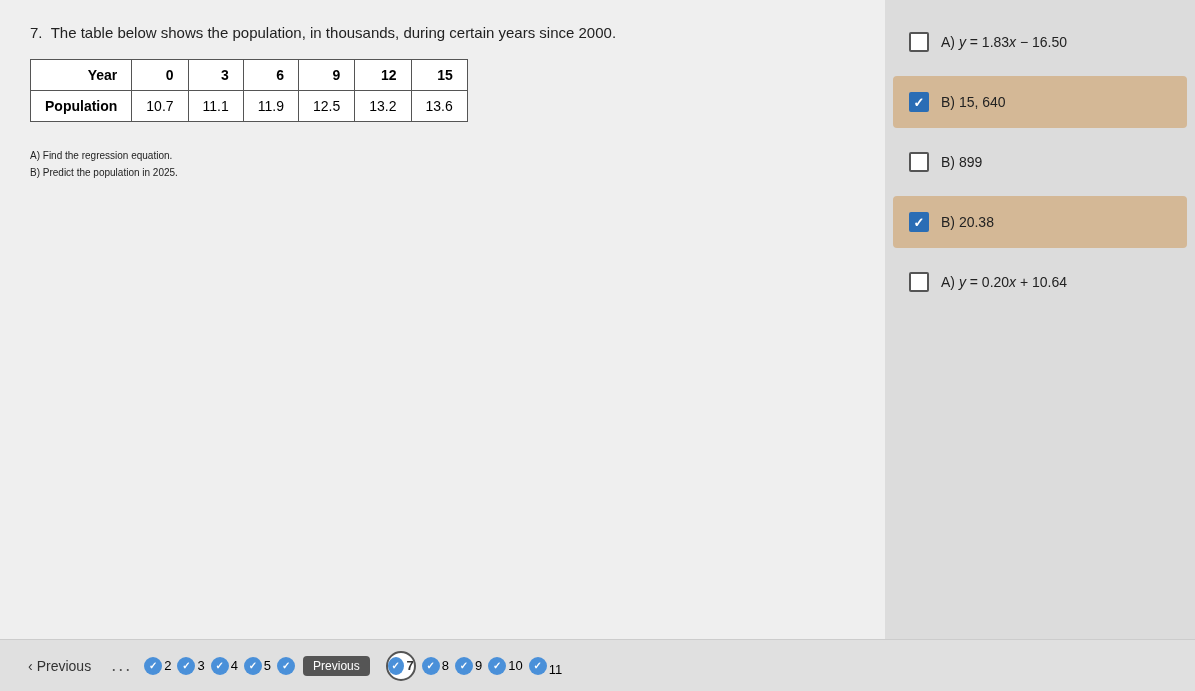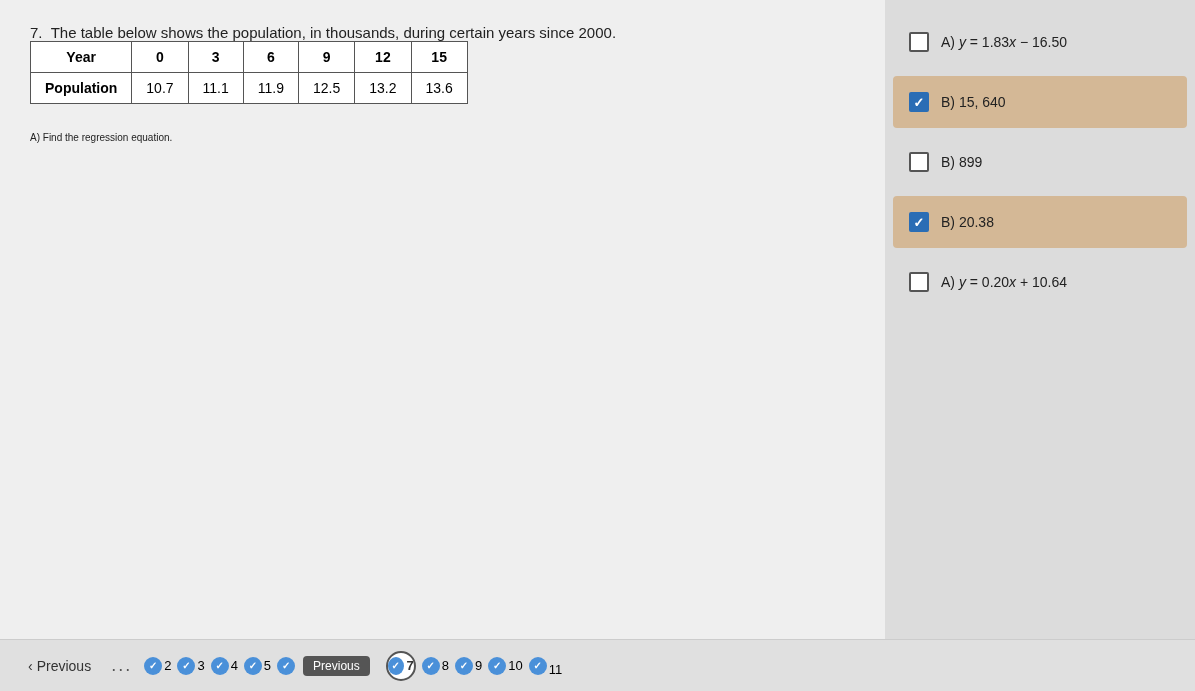--- a/index.html
+++ b/index.html
@@ -20,31 +20,32 @@
     
     .left-panel {
       flex: 1;
       padding: 24px 30px;
       background: #efefef;
       position: relative;
     }
     .question-text {
       font-size: 15px;
       color: #222;
+      margin-bottom: 18px;
       font-weight: normal;
     }
     
     .data-table {
       border-collapse: collapse;
       margin-bottom: 28px;
     }
     .data-table th, .data-table td {
       border: 1px solid #555;
       padding: 7px 14px;
-      text-align: center;
+      text-align: right;
       font-size: 14px;
       background: #fff;
       min-width: 48px;
     }
     .data-table th {
       font-weight: bold;
       background: #fff;
     }
     .sub-questions {
       margin-top: 8px;
@@ -204,20 +205,21 @@
           <td>11.9</td>
           <td>12.5</td>
           <td>13.2</td>
           <td>13.6</td>
         </tr>
       </tbody>
     </table>
 
     <div class="sub-questions">
       <p class="sub-question">A) Find the regression equation.</p>
+      <p class="sub-question">B) Predict the population in 2025.</p>
     </div>
   </div>
 
   <div class="right-panel">
 
     <div class="answer-option">
       <div class="checkbox"></div>
       <span class="answer-text">A) <em>y</em> = 1.83<em>x</em> − 16.50</span>
     </div>
 

